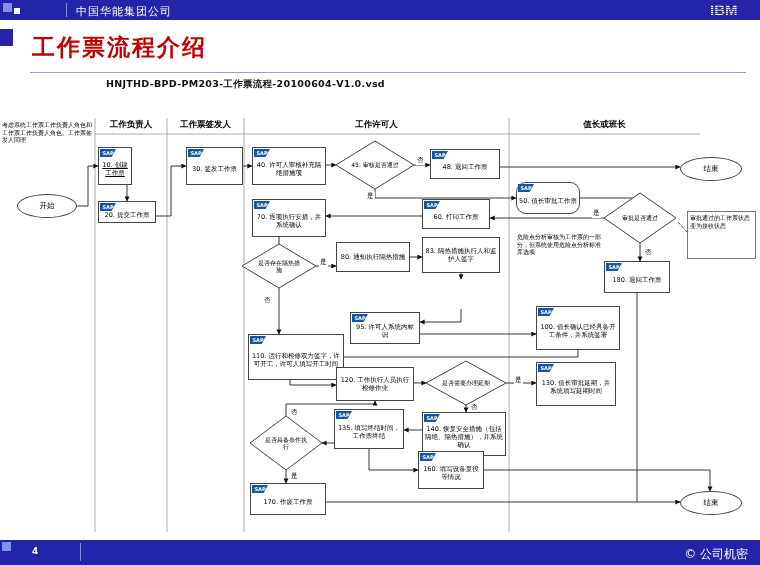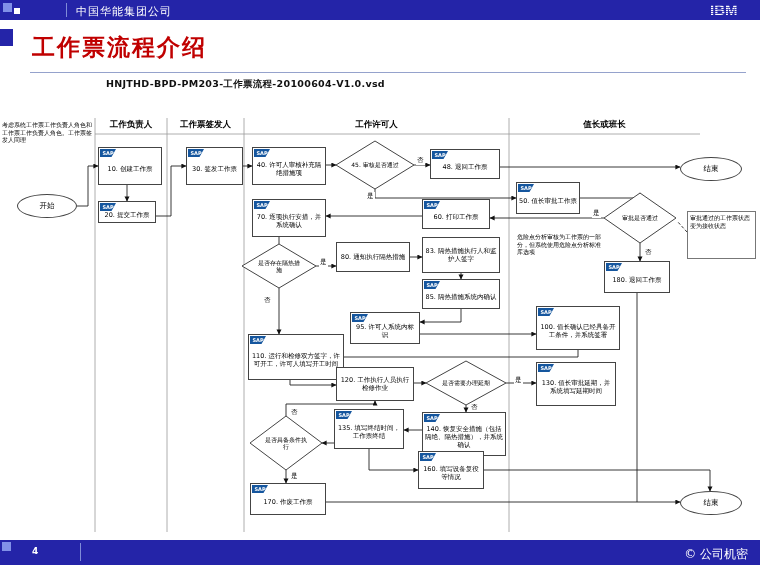--- a/index.html
+++ b/index.html
@@ -130,21 +130,21 @@
       <span class="edge-label" style="left: 514px; top: 376px;">是</span>
       <span class="edge-label" style="left: 470px; top: 403px;">否</span>
       <span class="edge-label" style="left: 290px; top: 472px;">是</span>
       <span class="edge-label" style="left: 290px; top: 408px;">否</span>
       <div class="node plain" style="left: 2px; top: 121px; width: 90px; height: 52px;">
         <span>考虑系统工作票工作负责人角色和工作票工作负责人角色。工作票签发人同理</span>
       </div>
       <div class="node oval" style="left: 17px; top: 194px; width: 60px; height: 24px;">
         <span>开始</span>
       </div>
-      <div class="node task haspad" style="left: 98px; top: 147px; width: 64px; height: 38px;">
+      <div class="node task haspad" style="left: 98px; top: 147px; width: 34px; height: 38px; text-decoration: underline;">
         <span class="sap">SAP</span>
         <span>10. 创建工作票</span>
       </div>
       <div class="node task haspad" style="left: 98px; top: 201px; width: 58px; height: 22px;">
         <span class="sap">SAP</span>
         <span>20. 提交工作票</span>
       </div>
       <div class="node task haspad" style="left: 186px; top: 147px; width: 57px; height: 38px;">
         <span class="sap">SAP</span>
         <span>30. 签发工作票</span>
@@ -156,21 +156,21 @@
       <div class="node decision" style="left: 336px; top: 141px; width: 78px; height: 48px;">
         <span>45. 审核是否通过</span>
       </div>
       <div class="node task haspad" style="left: 430px; top: 149px; width: 70px; height: 30px;">
         <span class="sap">SAP</span>
         <span>48. 退回工作票</span>
       </div>
       <div class="node oval" style="left: 680px; top: 157px; width: 62px; height: 24px;">
         <span>结束</span>
       </div>
-      <div class="node task haspad" style="left: 516px; top: 182px; width: 64px; height: 32px;">
+      <div class="node task haspad" style="left: 516px; top: 182px; width: 64px; height: 32px; border-radius: 10px;">
         <span class="sap">SAP</span>
         <span>50. 值长审批工作票</span>
       </div>
       <div class="node decision" style="left: 604px; top: 193px; width: 72px; height: 50px;">
         <span>审批是否通过</span>
       </div>
       <div class="node note" style="left: 687px; top: 211px; width: 69px; height: 48px;">
         <span>审批通过的工作票状态变为接收状态</span>
       </div>
       <div class="node task haspad" style="left: 422px; top: 199px; width: 68px; height: 30px;">
@@ -189,24 +189,20 @@
         <span>180. 退回工作票</span>
       </div>
       <div class="node decision" style="left: 242px; top: 244px; width: 74px; height: 44px;">
         <span>是否存在隔热措施</span>
       </div>
       <div class="node task" style="left: 336px; top: 242px; width: 74px; height: 30px;">
         <span>80. 通知执行隔热措施</span>
       </div>
       <div class="node task" style="left: 422px; top: 237px; width: 78px; height: 36px;">
         <span>83. 隔热措施执行人和监护人签字</span>
-      </div>
-      <div class="node task haspad" style="left: 422px; top: 279px; width: 78px; height: 30px;">
-        <span class="sap">SAP</span>
-        <span>85. 隔热措施系统内确认</span>
       </div>
       <div class="node task haspad" style="left: 350px; top: 312px; width: 70px; height: 32px;">
         <span class="sap">SAP</span>
         <span>95. 许可人系统内标识</span>
       </div>
       <div class="node task haspad" style="left: 536px; top: 306px; width: 84px; height: 44px;">
         <span class="sap">SAP</span>
         <span>100. 值长确认已经具备开工条件，并系统签署</span>
       </div>
       <div class="node task haspad" style="left: 248px; top: 334px; width: 96px; height: 46px;">

